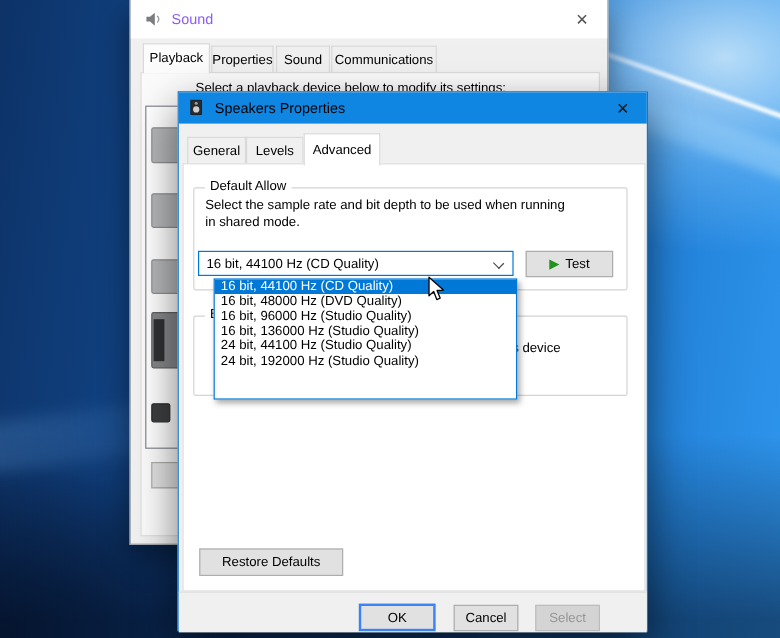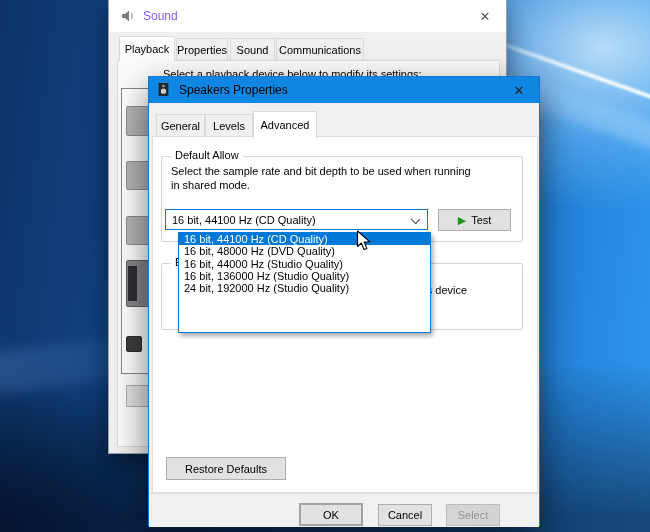--- a/index.html
+++ b/index.html
@@ -96,21 +96,21 @@
               background:#fff; border:1px solid #0078d7; z-index:5;
               box-shadow:2px 3px 5px rgba(0,0,0,.35); }
   .dd-item { height:12.35px; line-height:12.4px; padding-left:5px; font-size:11px;
              white-space:nowrap; overflow:hidden; }
   .dd-item.selected { background:#0078d7; color:#fff; }
 
   .restore-btn { left:17px; top:380px; width:120px; height:23px; }
 
   .props-footer { position:absolute; left:0; top:416px; width:100%; height:34px;
                   background:#f0f0f0; border-top:1px solid #dfdfdf; }
-  .ok-btn     { left:150px; top:426px; width:64px; height:23px; border:2px solid #a3a3a3; }
+  .ok-btn     { left:150px; top:426px; width:64px; height:23px; border:2px solid #3b82f6; }
   .cancel-btn { left:229px; top:427px; width:54px; height:22px; }
   .apply-btn  { left:297px; top:427px; width:54px; height:22px;
                 background:#d4d4d4; border-color:#bcbcbc; color:#969696; }
 
   .cursor { position:absolute; left:356px; top:230px; z-index:10; }
 </style>
 </head>
 <body>
 
 <div class="stage">
@@ -195,22 +195,23 @@
     </div>
 
     <div class="groupbox ex-group"></div>
     <span class="grouplabel ex-label">Exclusive Mode</span>
     <span class="ex-checkbox"></span>
     <span class="ex-check-label">Allow applications to take exclusive control of this device</span>
 
     <div class="dropdown">
       <div class="dd-item selected">16 bit, 44100 Hz (CD Quality)</div>
       <div class="dd-item">16 bit, 48000 Hz (DVD Quality)</div>
-      <div class="dd-item">16 bit, 44000 Hz (Studio Quality)</div>
+      <div class="dd-item">16 bit, 96000 Hz (Studio Quality)</div>
       <div class="dd-item">16 bit, 136000 Hz (Studio Quality)</div>
+      <div class="dd-item">24 bit, 44100 Hz (Studio Quality)</div>
       <div class="dd-item">24 bit, 192000 Hz (Studio Quality)</div>
     </div>
 
     <div class="btn restore-btn">
       <span>Restore Defaults</span>
     </div>
 
     <div class="props-footer"></div>
     <div class="btn ok-btn">
       <span>OK</span>

